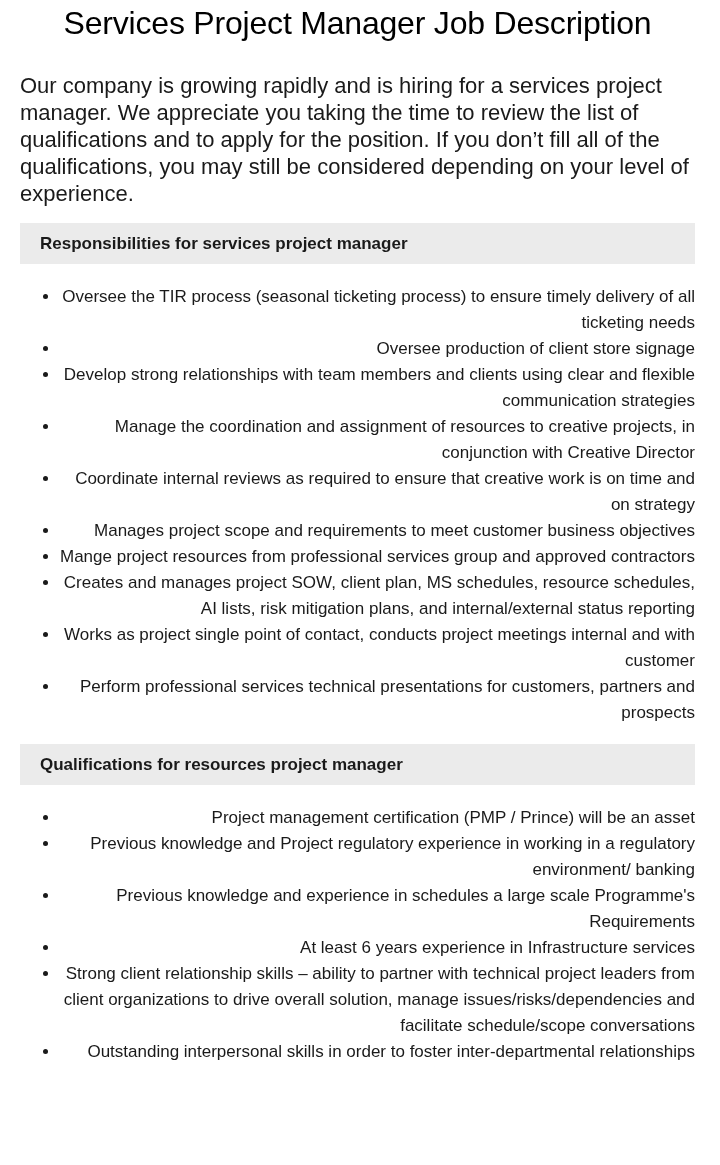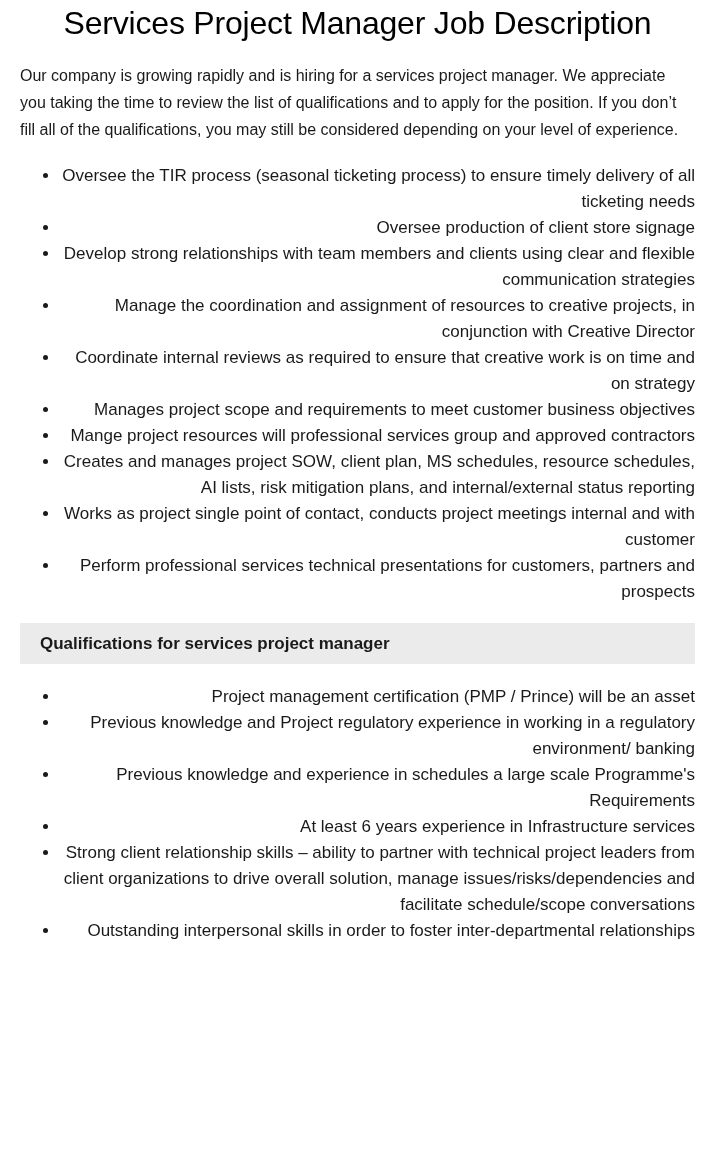--- a/index.html
+++ b/index.html
@@ -8,22 +8,22 @@
     font-family: "Liberation Sans", "DejaVu Sans", sans-serif;
     color: #1a1a1a;
   }
   .page { padding: 0 25px 0 20px; }
   h1 {
     margin: 0; padding-top: 2px;
     font-size: 32px; line-height: 42px; font-weight: normal;
     text-align: center; color: #000; letter-spacing: -0.2px;
   }
   .intro {
-    margin: 18px 0 0 0;
-    font-size: 16px; line-height: 27px; color: #1a1a1a;
+    margin: 28px 0 0 0;
+    font-size: 22px; line-height: 27px; color: #1a1a1a;
   }
   .section-header {
     background: #ebebeb;
     margin-top: 16px;
     height: 41px;
     display: flex; align-items: center;
     padding-left: 20px;
     font-size: 17px; font-weight: bold; color: #1a1a1a;
   }
   ul {
@@ -33,34 +33,35 @@
   li { margin: 0; padding: 0; }
   .sec2 { margin-top: 18px; }
 </style>
 </head>
 <body>
 
 <div class="page">
   <h1>Services Project Manager Job Description</h1>
   <p class="intro">Our company is growing rapidly and is hiring for a services project manager. We appreciate you taking the time to review the list of qualifications and to apply for the position. If you don’t fill all of the qualifications, you may still be considered depending on your level of experience.</p>
 
+  <div class="section-header">Responsibilities for services project manager</div>
   <ul>
     <li>Oversee the TIR process (seasonal ticketing process) to ensure timely delivery of all ticketing needs</li>
     <li>Oversee production of client store signage</li>
     <li>Develop strong relationships with team members and clients using clear and flexible communication strategies</li>
     <li>Manage the coordination and assignment of resources to creative projects, in conjunction with Creative Director</li>
     <li>Coordinate internal reviews as required to ensure that creative work is on time and on strategy</li>
     <li>Manages project scope and requirements to meet customer business objectives</li>
-    <li>Mange project resources will professional services group and approved contractors</li>
+    <li>Mange project resources from professional services group and approved contractors</li>
     <li>Creates and manages project SOW, client plan, MS schedules, resource schedules, AI lists, risk mitigation plans, and internal/external status reporting</li>
     <li>Works as project single point of contact, conducts project meetings internal and with customer</li>
     <li>Perform professional services technical presentations for customers, partners and prospects</li>
   </ul>
 
-  <div class="section-header sec2">Qualifications for services project manager</div>
+  <div class="section-header sec2">Qualifications for resources project manager</div>
   <ul>
     <li>Project management certification (PMP / Prince) will be an asset</li>
     <li>Previous knowledge and Project regulatory experience in working in a regulatory environment/ banking</li>
     <li>Previous knowledge and experience in schedules a large scale Programme's Requirements</li>
     <li>At least 6 years experience in Infrastructure services</li>
     <li>Strong client relationship skills – ability to partner with technical project leaders from client organizations to drive overall solution, manage issues/risks/dependencies and facilitate schedule/scope conversations</li>
     <li>Outstanding interpersonal skills in order to foster inter-departmental relationships</li>
   </ul>
 </div>
 

